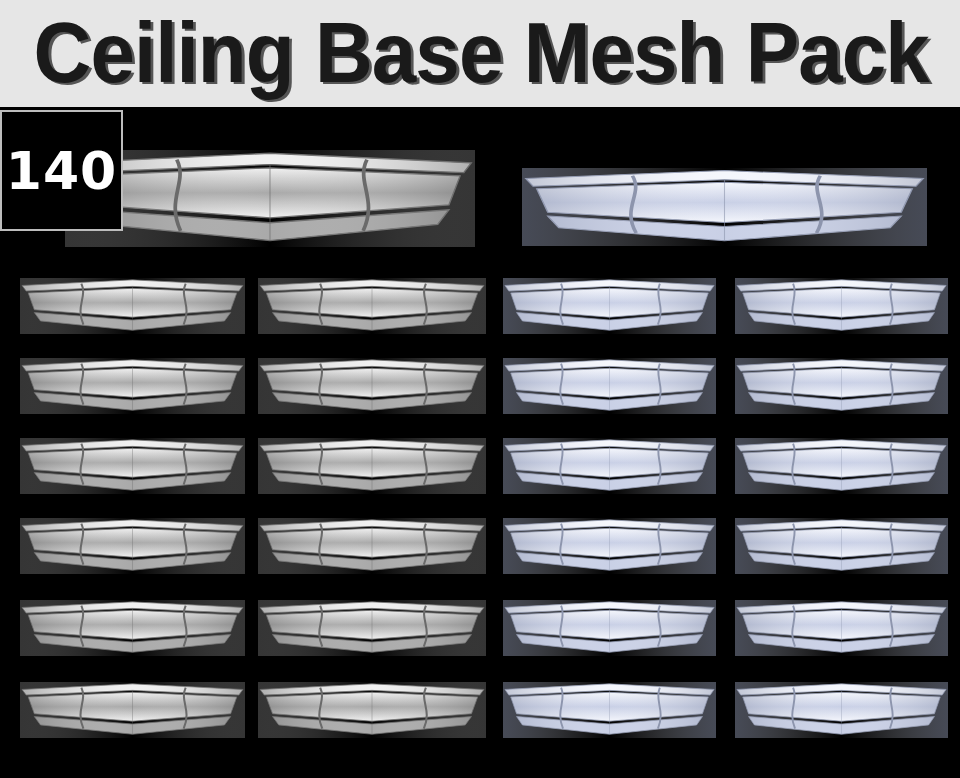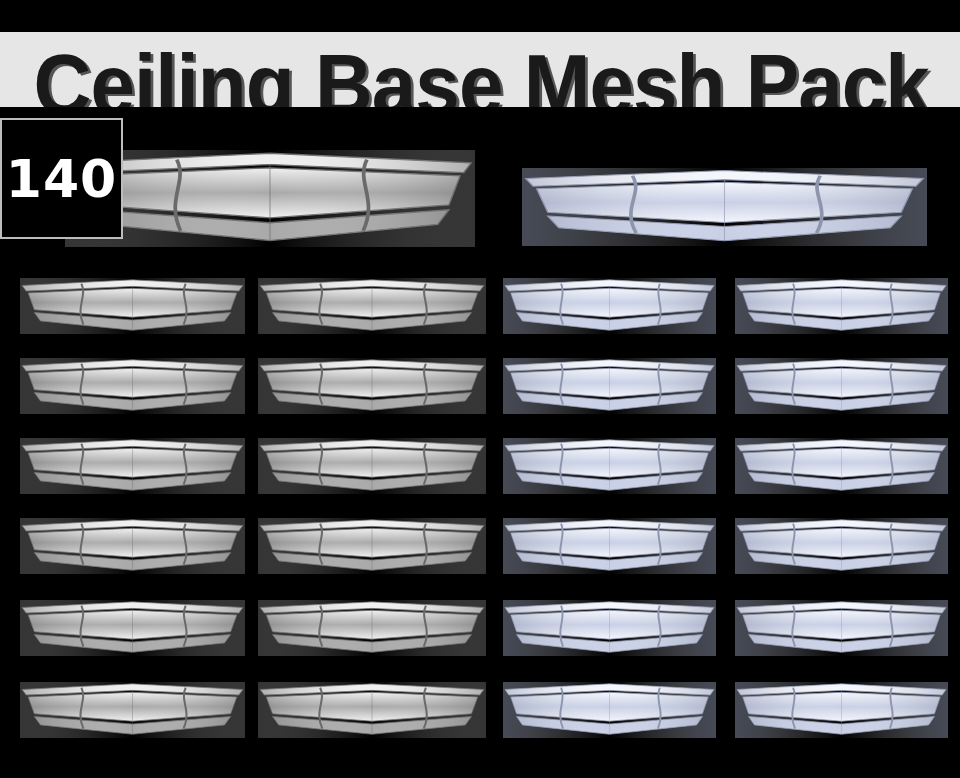--- a/index.html
+++ b/index.html
@@ -1,20 +1,20 @@
 <!DOCTYPE html>
 <html><head>
 <meta charset="utf-8">
 <style>
   html, body { margin:0; padding:0; }
   body { width:960px; height:778px; background:#000; overflow:hidden; position:relative; font-family:"Liberation Sans", sans-serif; }
-  .header { position:absolute; left:0; top:0; width:960px; height:107px; background:#e6e6e6;margin-top:32px; }
+  .header { position:absolute; left:0; top:0; width:960px; height:107px; background:#e6e6e6; }
   .title { position:absolute; left:0; top:2px; width:960px; text-align:center; font-family:"Liberation Sans", sans-serif; font-weight:bold; font-size:86px; letter-spacing:-1px; line-height:100px; color:#1a1a1a; text-shadow:3px 2px 0 #555; transform:scaleX(0.93); transform-origin:center; white-space:nowrap; }
   .main { position:absolute; left:0; top:107px; width:960px; height:671px; background:#000; }
-  .badge { position:absolute; left:0; top:118px; width:123px; height:121px; background:#000; border:2px solid #bdbdbd; box-sizing:border-box; z-index:3; display:flex; align-items:center; justify-content:center; }
+  .badge { position:absolute; left:0; top:110px; width:123px; height:121px; background:#000; border:2px solid #bdbdbd; box-sizing:border-box; z-index:3; display:flex; align-items:center; justify-content:center; }
   .badge span { color:#fff; font-family:"DejaVu Sans", sans-serif; font-size:52px; font-weight:bold; letter-spacing:1px; }
   .mesh { position:absolute; }
   .mesh svg { display:block; width:100%; height:100%; }
 </style>
 </head>
 <body>
 
 <div class="header">
   <div class="title">Ceiling Base Mesh Pack</div>
 </div>

